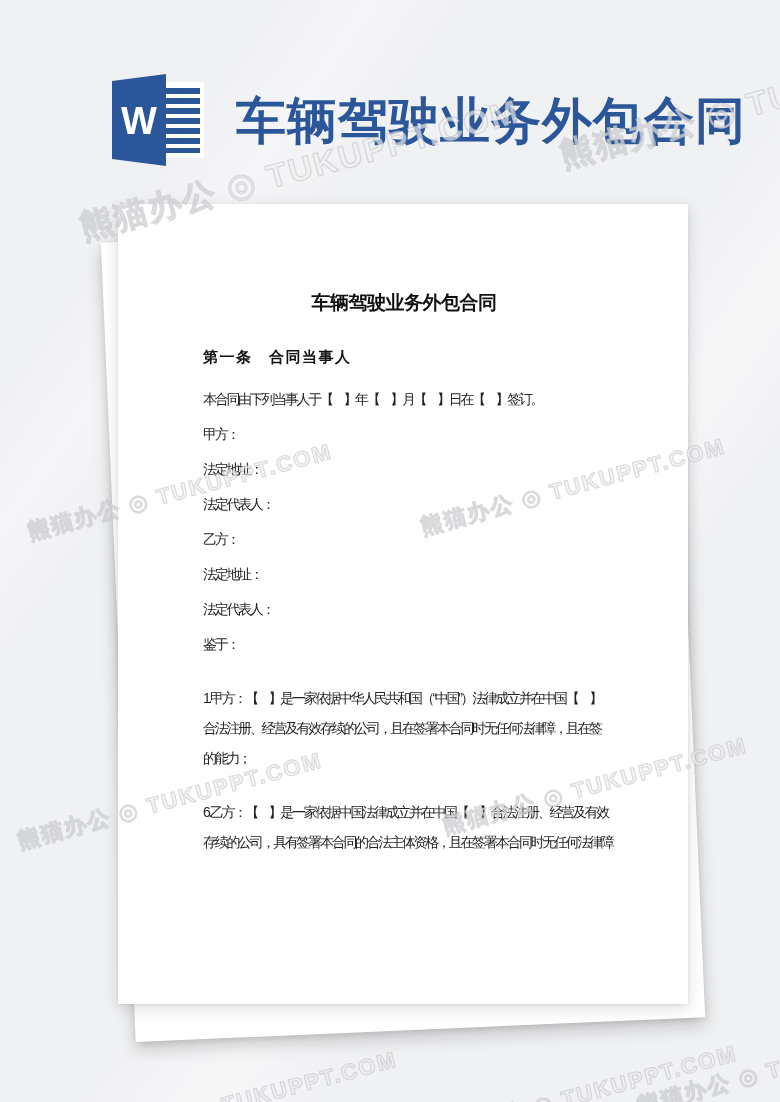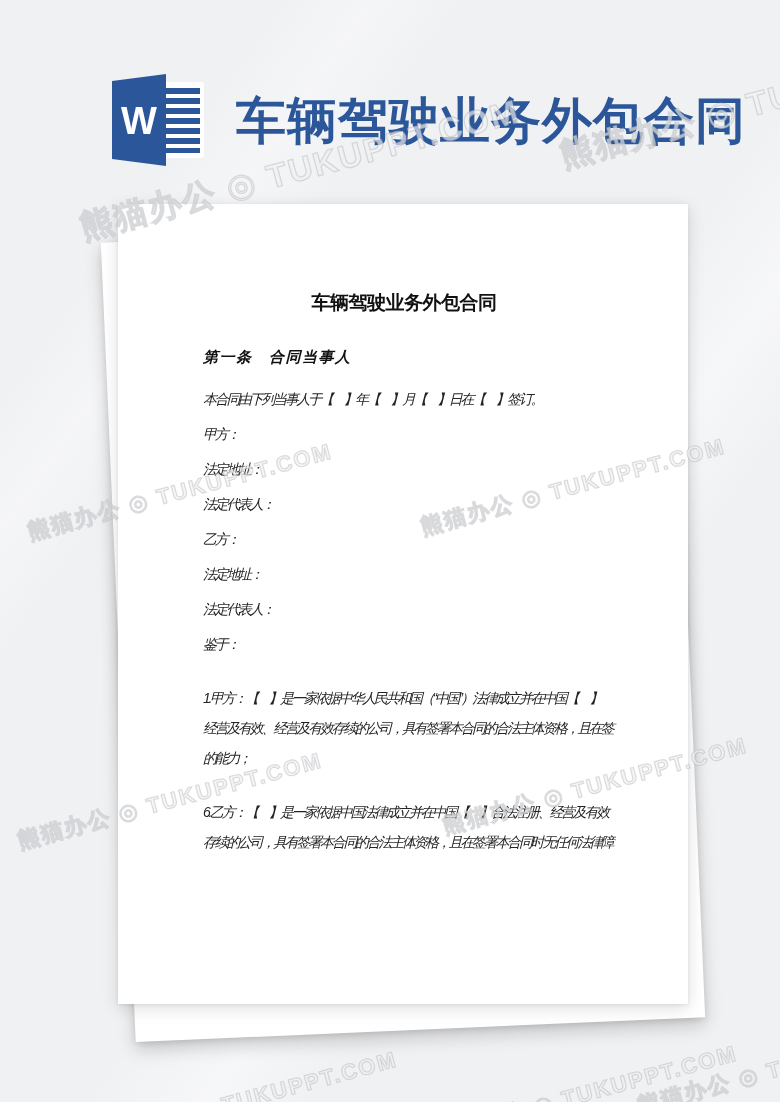--- a/index.html
+++ b/index.html
@@ -44,21 +44,21 @@
     font-size:19px; font-weight:bold; color:#111;
     text-align:center; letter-spacing:-0.5px;
     line-height:26px; margin:6px 0 26px 0;
     white-space:nowrap;
   }
   .para { font-size:14px; color:#232323; letter-spacing:-2.3px;
           line-height:30px; margin-bottom:5px; white-space:nowrap; }
   .para.heading { font-size:15px; font-weight:bold; color:#111;
                   letter-spacing:1.5px; margin-bottom:12px; }
   .para.multi { margin-top:24px; margin-bottom:9px; }
-  .para .line { display:block;font-style:italic; }
+  .para .line { display:block; }
 
   
   .wm {
     position:absolute; z-index:5; pointer-events:none;
     transform:translate(-50%,-50%) rotate(-15deg);
     font-weight:bold; white-space:nowrap; letter-spacing:2px;
     color:rgba(255,255,255,0.55);
     -webkit-text-stroke:1.2px rgba(168,170,176,0.38);
     text-shadow:0 0 1px rgba(168,170,176,0.25);
   }
@@ -115,21 +115,21 @@
         <span class="line">法定地址：</span>
       </div>
       <div class="para normal">
         <span class="line">法定代表人：</span>
       </div>
       <div class="para normal">
         <span class="line">鉴于：</span>
       </div>
       <div class="para multi">
         <span class="line">1.甲方：【　】是一家依据中华人民共和国（“中国”）法律成立并在中国【　】</span>
-        <span class="line">经营及有效、经营及有效存续的公司，具有签署本合同的合法主体资格，且在签</span>
+        <span class="line">合法注册、经营及有效存续的公司，且在签署本合同时无任何法律障，且在签</span>
         <span class="line">的能力；</span>
       </div>
       <div class="para multi">
         <span class="line">6.乙方：【　】是一家依据中国法律成立并在中国【　】合法注册、经营及有效</span>
         <span class="line">存续的公司，具有签署本合同的合法主体资格，且在签署本合同时无任何法律障</span>
       </div>
       <div class="para multi">
       </div>
     </div>
 </div>

